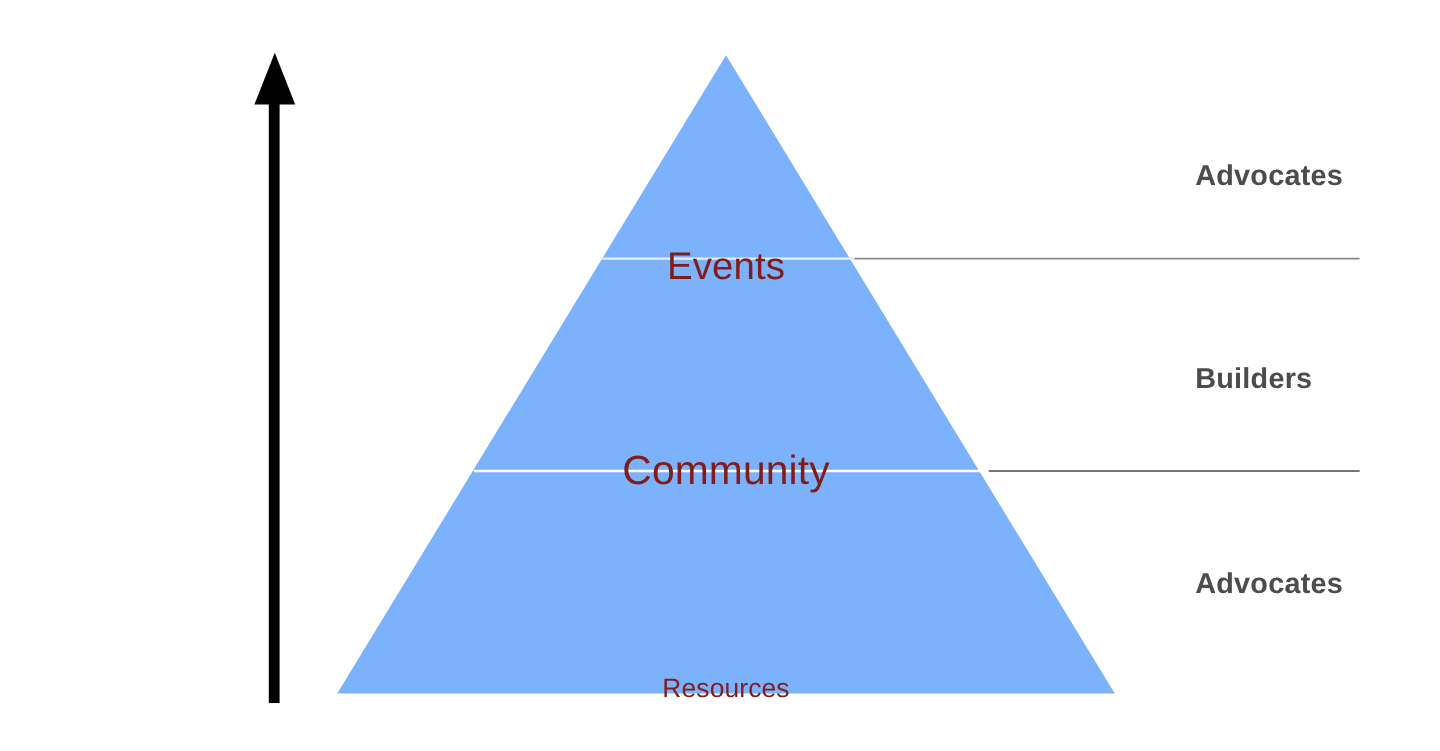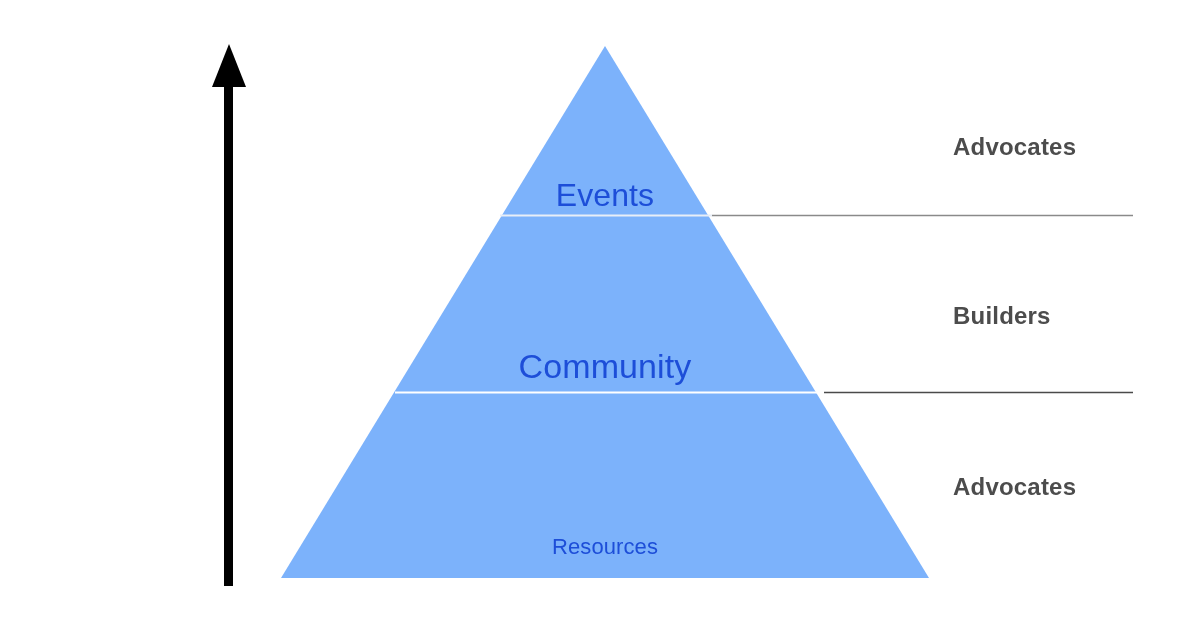--- a/index.html
+++ b/index.html
@@ -35,39 +35,41 @@
     position: absolute;
     left: 0;
     top: 0;
     width: 1200px;
     height: 626px;
   }
 
   
   .tier-label {
     position: absolute;
-    color: #1d4ed8;
+    color: #7f1d1d;
     font-weight: 400;
     white-space: nowrap;
     transform: translate(-50%, -50%);
     letter-spacing: 0.1px;
+    margin-top: 27px;
   }
   .tier-events    { left: 605px; top: 195px; font-size: 32px; }
   .tier-community { left: 605px; top: 366px; font-size: 34px; text-align: right; }
   .tier-resources { left: 605px; top: 547px; font-size: 22px; }
 
   
   .persona-label {
     position: absolute;
     color: #4c4c4c;
     font-size: 24px;
     font-weight: bold;
     white-space: nowrap;
     letter-spacing: 0.2px;
     transform: translateY(-50%);
+    margin-left: 43px;
   }
   .persona-advocates { left: 953px; top: 147px; }
   .persona-builders  { left: 953px; top: 316px; }
   .persona-learners  { left: 953px; top: 487px; }
 
   
   .axis-captions {
     position: absolute;
     left: 20px;
     top: 468px;

